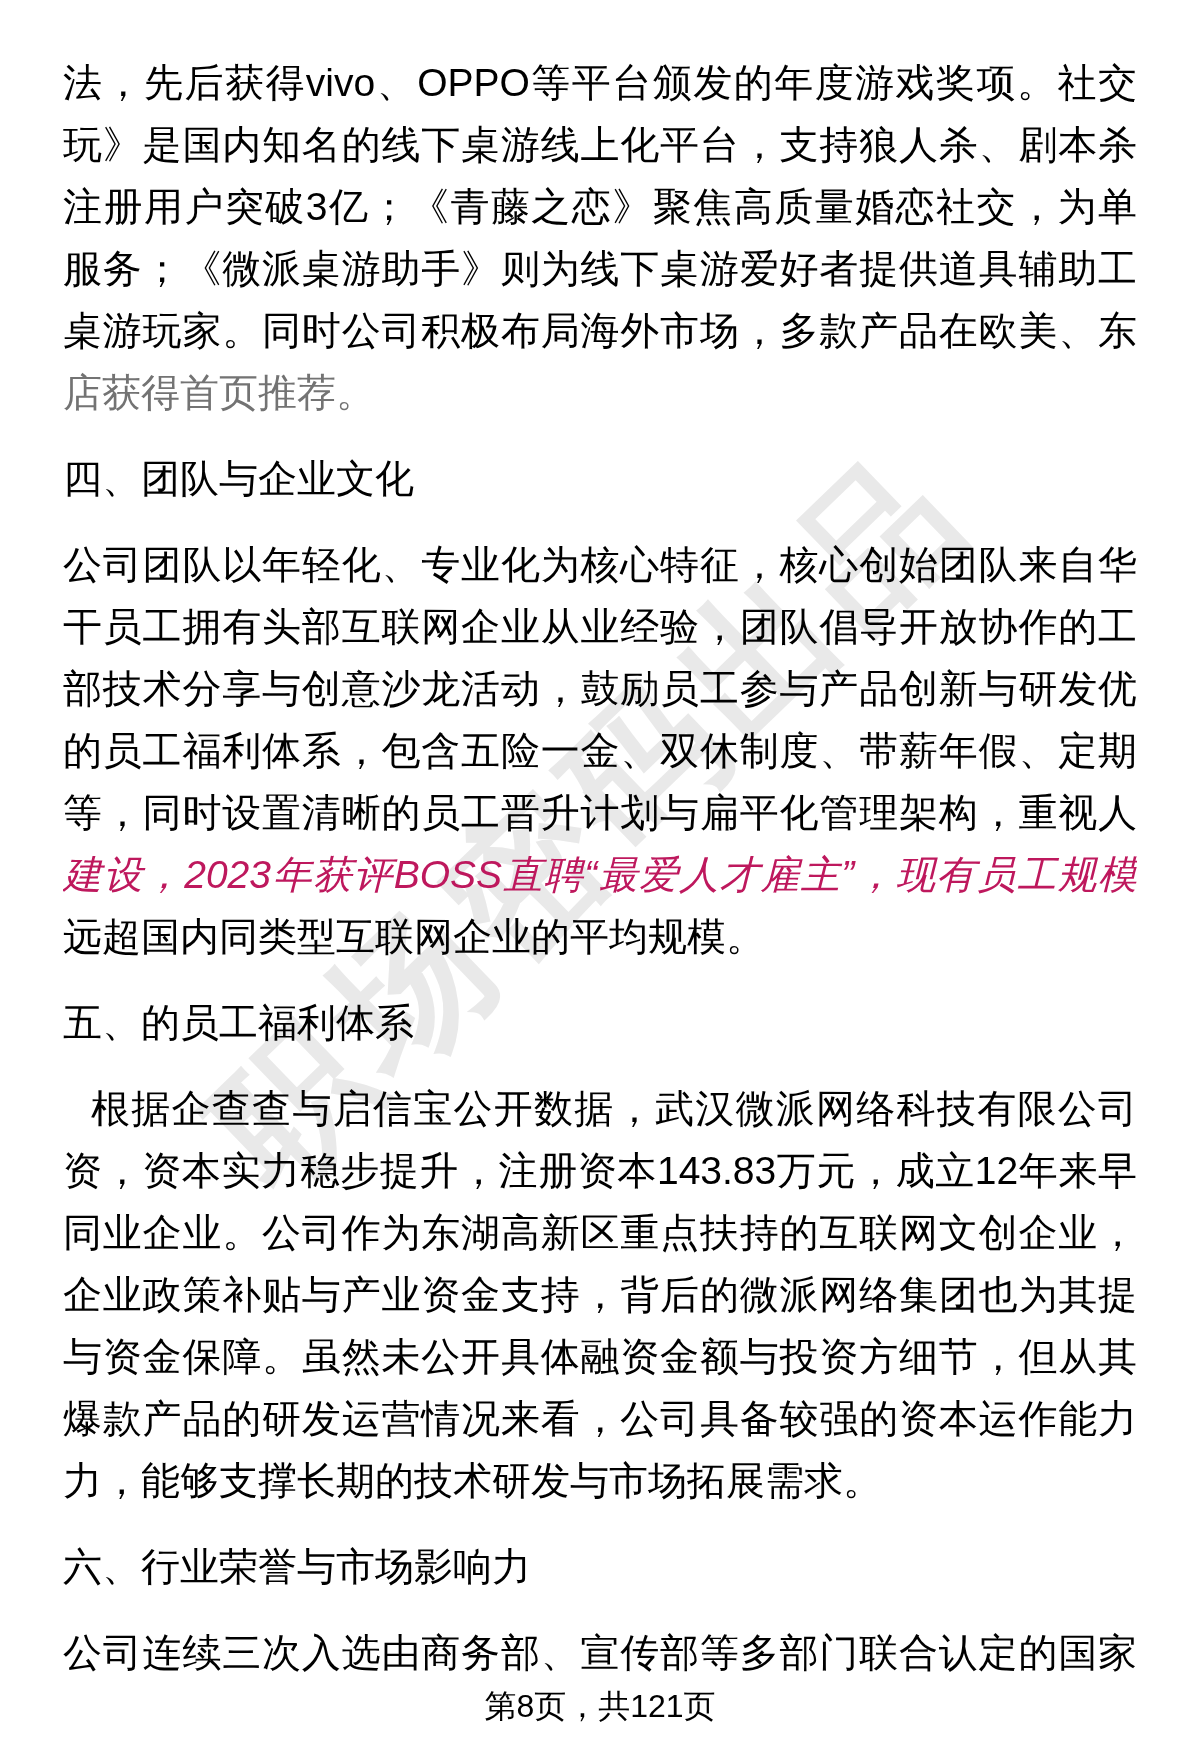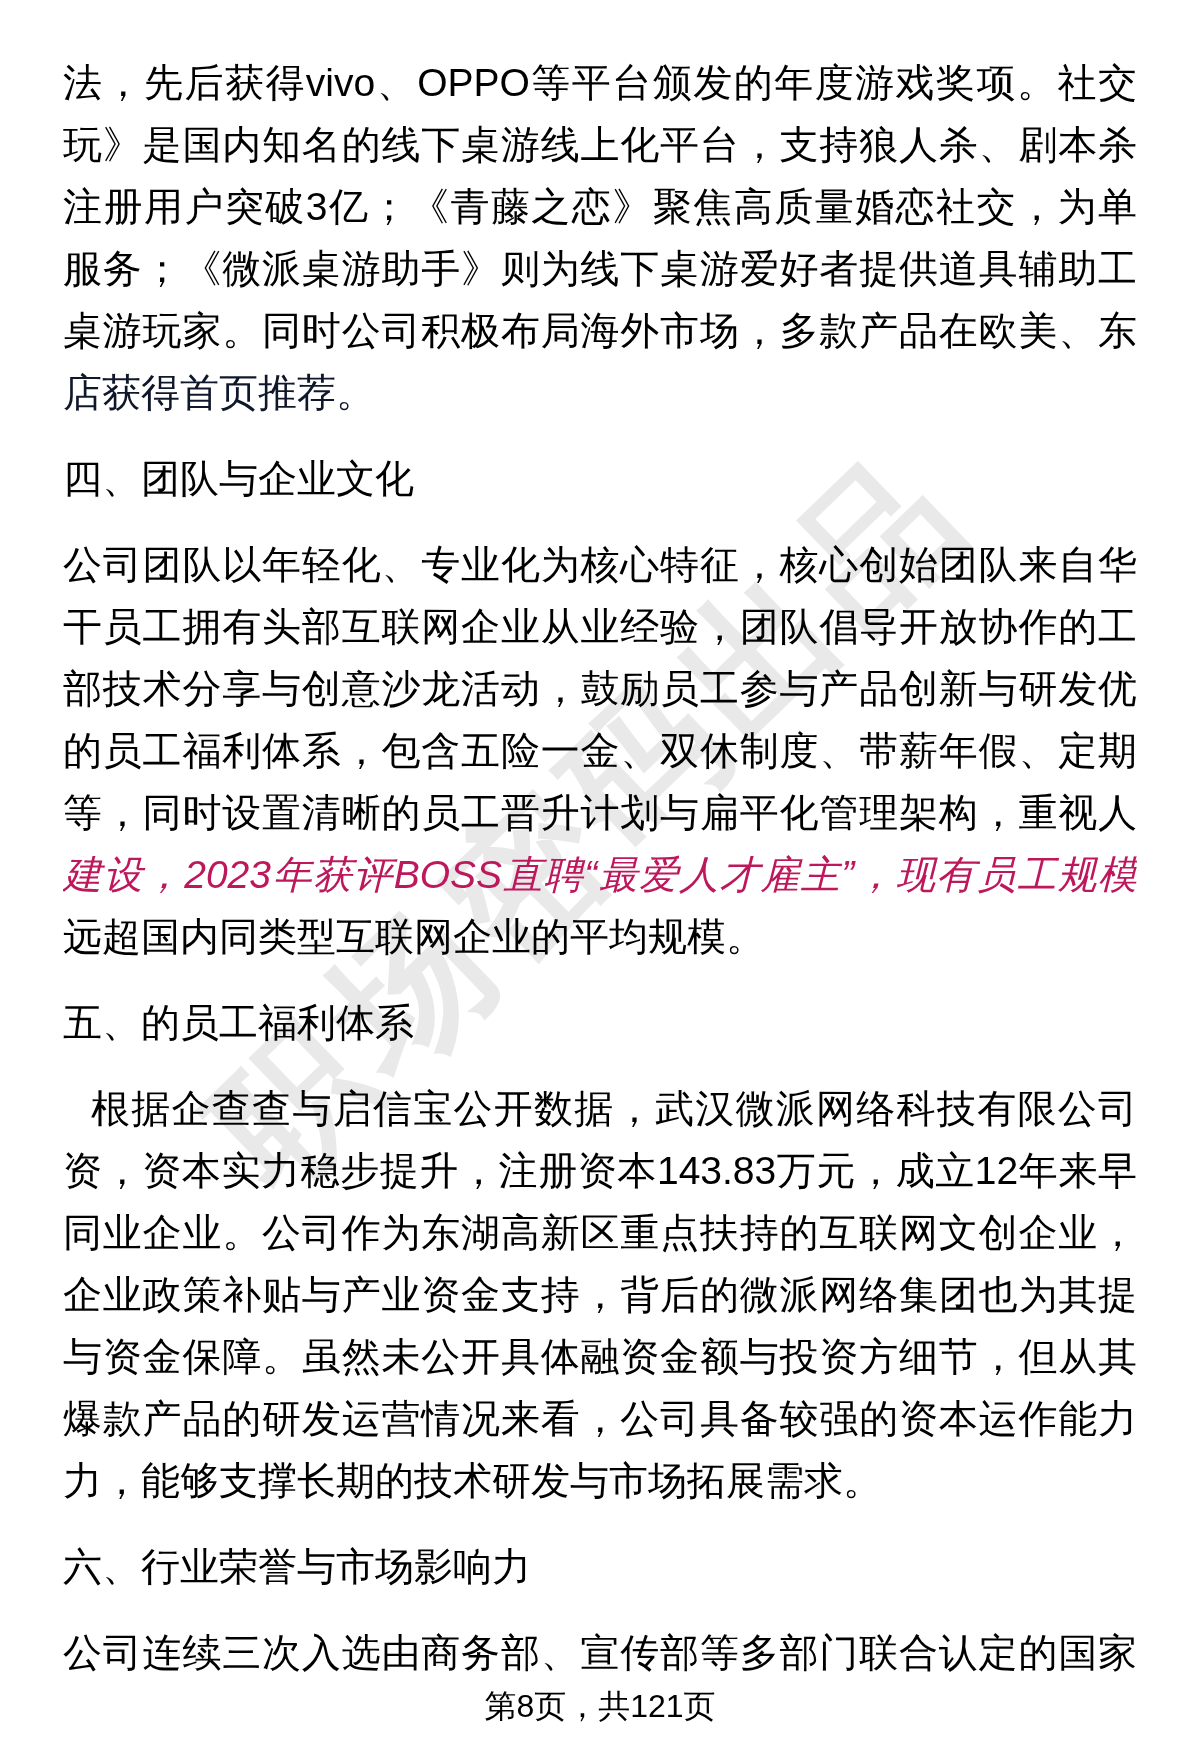--- a/index.html
+++ b/index.html
@@ -76,21 +76,21 @@
 <div class="page">
   <div class="watermark" style="color: rgb(233, 233, 233); transform: translate(-50%, -50%) rotate(-44deg);">职场密码出品</div>
 
   <main class="content" id="page-body">
       <div class="block paragraph">
         <div class="line fill" style="color: rgb(0, 0, 0);">法，先后获得vivo、OPPO等平台颁发的年度游戏奖项。社交产品板块中，《会</div>
         <div class="line fill" style="color: rgb(0, 0, 0);">玩》是国内知名的线下桌游线上化平台，支持狼人杀、剧本杀等十余种社交游戏，</div>
         <div class="line fill" style="color: rgb(0, 0, 0);">注册用户突破3亿；《青藤之恋》聚焦高质量婚恋社交，为单身用户提供精准匹配</div>
         <div class="line fill" style="color: rgb(0, 0, 0);">服务；《微派桌游助手》则为线下桌游爱好者提供道具辅助工具，覆盖千万级线下</div>
         <div class="line fill" style="color: rgb(0, 0, 0);">桌游玩家。同时公司积极布局海外市场，多款产品在欧美、东南亚等地区的应用商</div>
-        <div class="line" style="color: #0f172a;">店获得首页推荐。</div>
+        <div class="line" style="color: #737373;">店获得首页推荐。</div>
       </div>
       <div class="block heading">
         <div class="line" style="color: rgb(0, 0, 0);">四、团队与企业文化</div>
       </div>
       <div class="block paragraph">
         <div class="line fill" style="color: rgb(0, 0, 0);">公司团队以年轻化、专业化为核心特征，核心创始团队来自华中科技大学，多数骨</div>
         <div class="line fill" style="color: rgb(0, 0, 0);">干员工拥有头部互联网企业从业经验，团队倡导开放协作的工作氛围，定期开展内</div>
         <div class="line fill" style="color: rgb(0, 0, 0);">部技术分享与创意沙龙活动，鼓励员工参与产品创新与研发优化。企业建立了完善</div>
         <div class="line fill" style="color: rgb(0, 0, 0);">的员工福利体系，包含五险一金、双休制度、带薪年假、定期体检、弹性工作制</div>
         <div class="line fill" style="color: rgb(0, 0, 0);">等，同时设置清晰的员工晋升计划与扁平化管理架构，重视人才培养与团队凝聚力</div>

